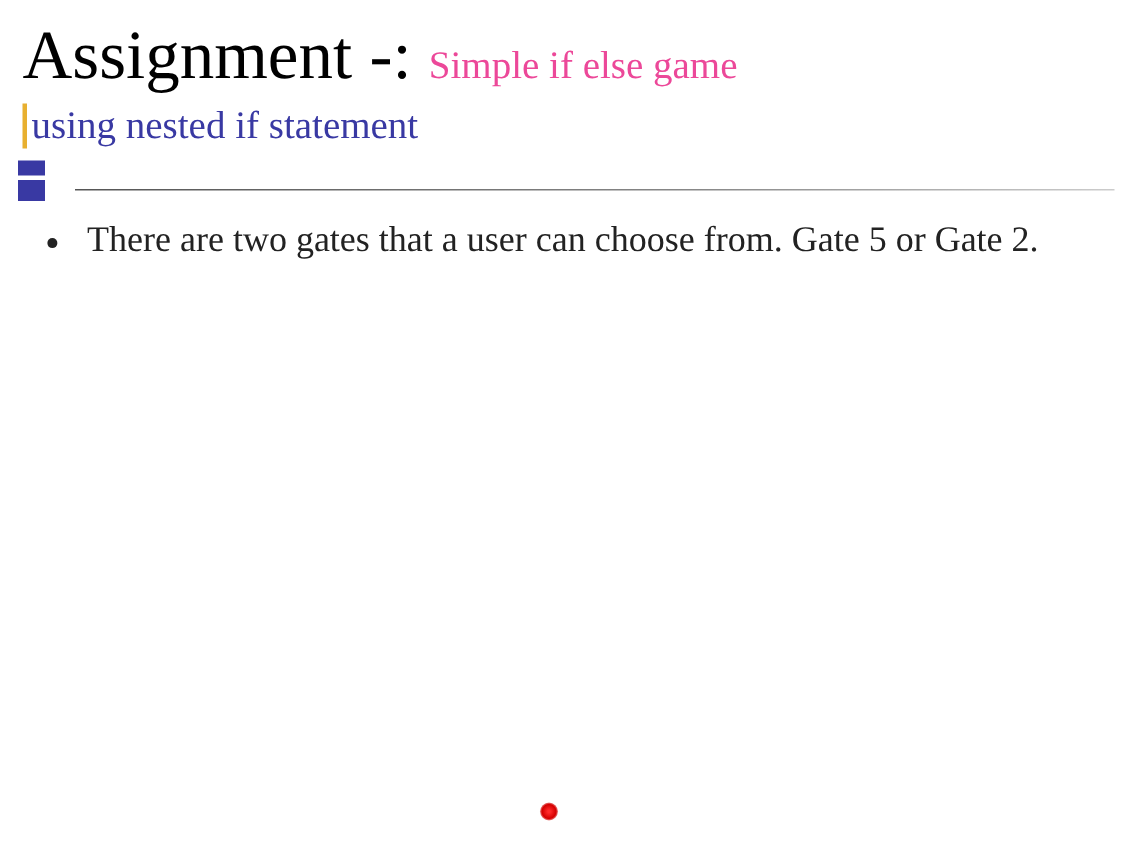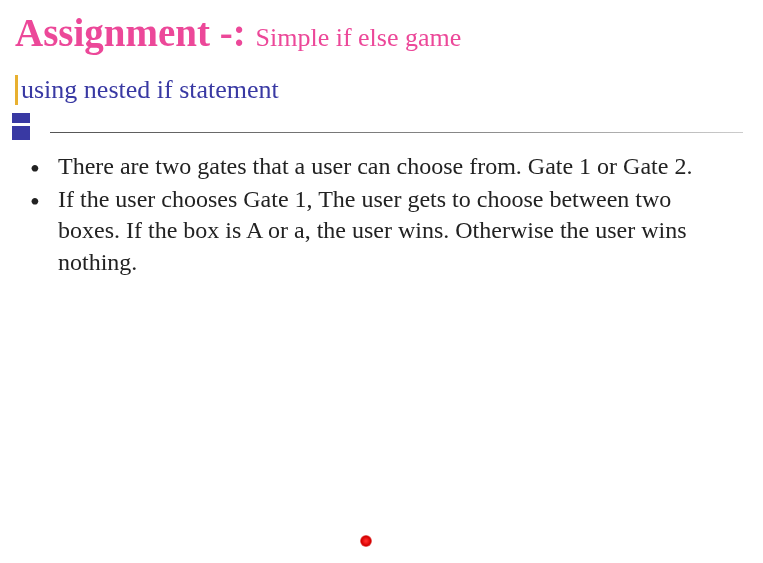--- a/index.html
+++ b/index.html
@@ -14,37 +14,37 @@
       font-family: Georgia, 'Times New Roman', serif;
       padding: 10px 20px 10px 10px;
       position: relative;
       overflow: hidden;
     }
     .title-area {
       margin-left: 5px;
       margin-bottom: 8px;
     }
     .title-main {
-      font-size: 39px;
-      color: #ec4899;
+      font-size: 46px;
+      color: #000000;
       display: inline;
-      font-weight: bold;
+      font-weight: normal;
     }
     .title-sub {
       font-size: 26px;
       color: #ec4899;
       display: inline;
       font-weight: normal;
     }
     .title-line2 {
       font-size: 26px;
       color: #3939a3;
       border-left: 3px solid #e8b030;
       padding-left: 3px;
-      margin-top: 20px;
+      margin-top: 6px;
     }
     .bar {
       background: #3939a3;
       display: inline-block;
     }
     .bar1 {
       width: 18px;
       height: 10px;
       margin-right: 3px;
     }
@@ -109,18 +109,17 @@
 </div>
 
 <div class="bars-row">
   <span class="bar bar1"></span>
   <span class="bar bar2"></span>
 </div>
 <div class="hr-line"></div>
 
 <div class="content">
   <ul>
-    <li>There are two gates that a user can choose from. Gate 1 or Gate 2.</li>
-    <li>If the user chooses Gate 1, The user gets to choose between two boxes. If the box is A or a, the user wins. Otherwise the user wins nothing.</li>
+    <li>There are two gates that a user can choose from. Gate 5 or Gate 2.</li>
   </ul>
 </div>
 
 <div class="laser"></div>
 
 </body></html>

